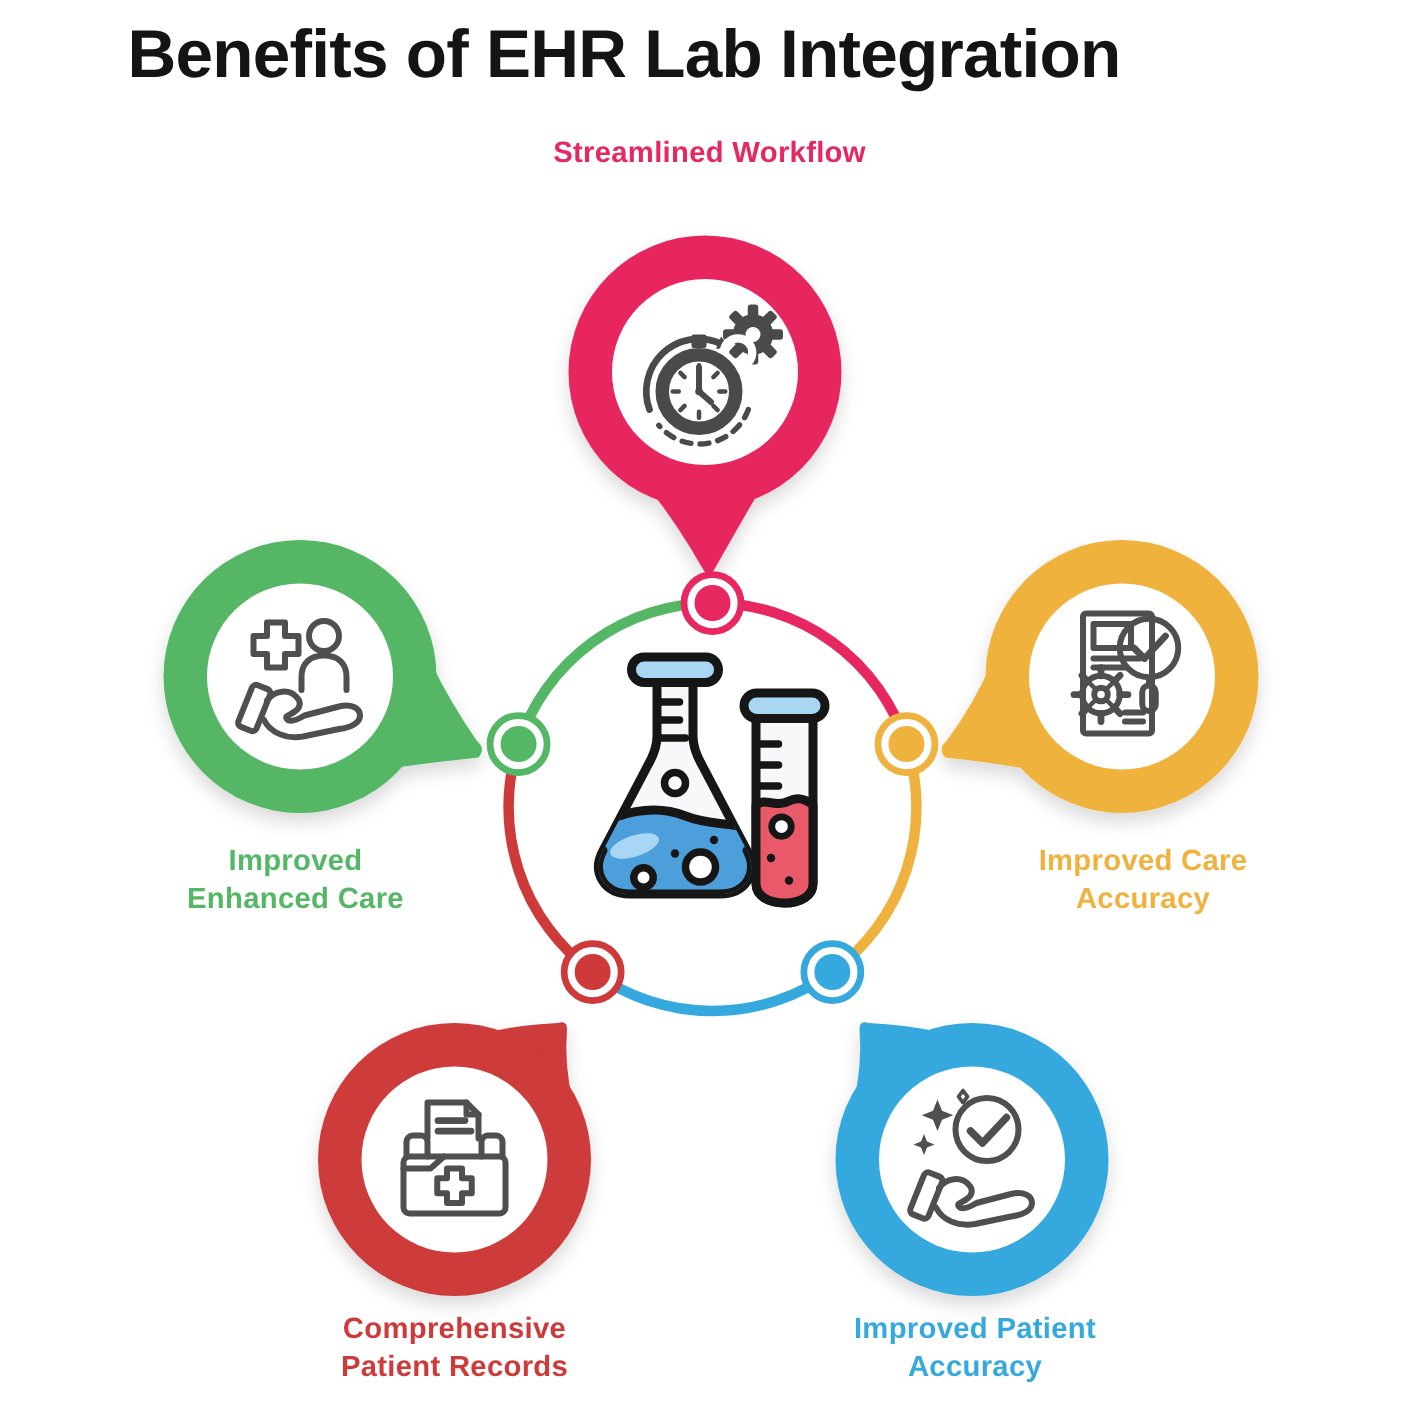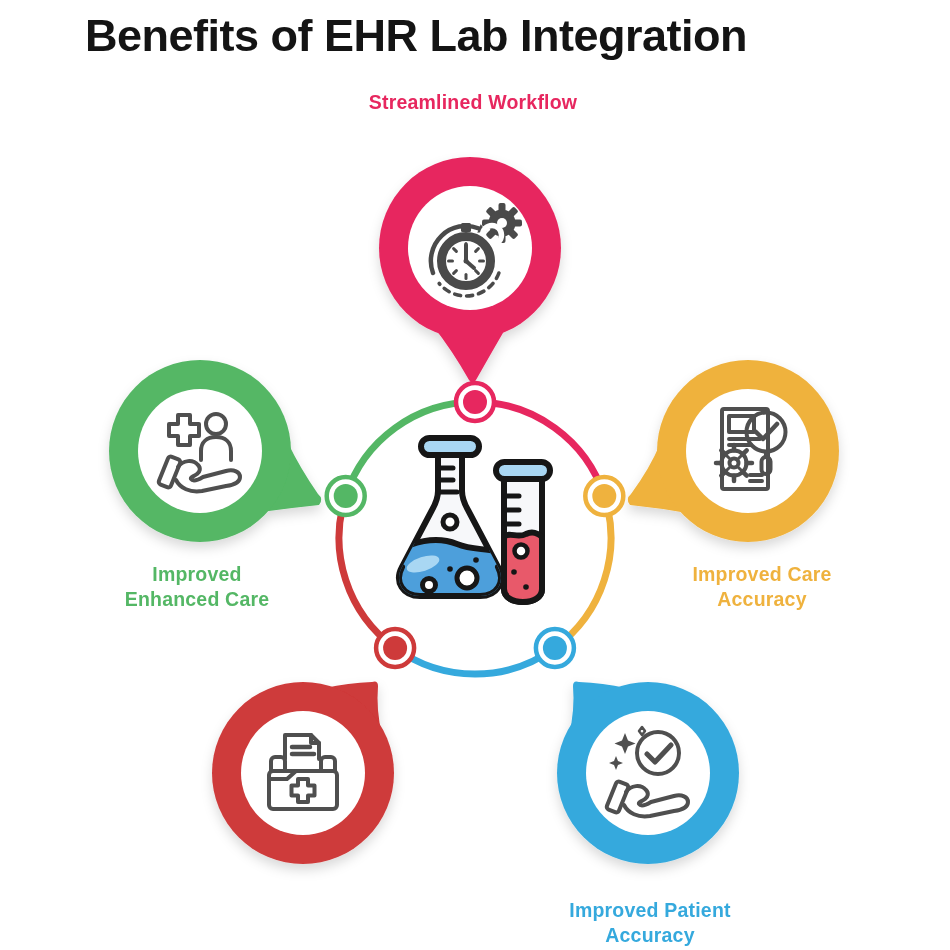--- a/index.html
+++ b/index.html
@@ -10,21 +10,21 @@
   }
   html,body{margin:0;padding:0;background:#fff;}
   .canvas{position:relative;width:950px;height:950px;background:var(--background);
     font-family:"Liberation Sans",sans-serif;overflow:hidden;}
   .title{position:absolute;top:10px;left:0;width:832px;text-align:center;
     font-size:45px;font-weight:bold;letter-spacing:-0.5px;color:var(--title_text);margin:0;}
   .label{position:absolute;width:280px;text-align:center;font-size:19.5px;
     font-weight:bold;line-height:25px;letter-spacing:0.2px;}
   .label span{display:block;}
   .text-pink{color:var(--pink);} .text-green{color:var(--green);} .text-yellow{color:var(--yellow);}
-  .text-red{color:var(--red);} .text-blue{color:var(--blue);margin-top:24px;}
+  .text-red{color:var(--red);} .text-blue{color:var(--blue);}
   .fill-pink{fill:var(--pink);} .fill-green{fill:var(--green);} .fill-yellow{fill:var(--yellow);}
   .fill-red{fill:var(--red);} .fill-blue{fill:var(--blue);}
   .stroke-pink{stroke:var(--pink);} .stroke-green{stroke:var(--green);} .stroke-yellow{stroke:var(--yellow);}
   .stroke-red{stroke:var(--red);} .stroke-blue{stroke:var(--blue);}
   svg#diagram{position:absolute;left:0;top:0;}
   .outline-icon{stroke:var(--icon_stroke);fill:none;stroke-width:4;stroke-linecap:round;stroke-linejoin:round;}
 </style>
 </head>
 <body>
 
@@ -248,20 +248,22 @@
     <span>Improved</span>
     <span>Enhanced Care</span>
   </div>
 
   <div class="label text-yellow" style="left:622px;top:562px">
     <span>Improved Care</span>
     <span>Accuracy</span>
   </div>
 
   <div class="label text-red" style="left:163px;top:874px">
+    <span>Comprehensive</span>
+    <span>Patient Records</span>
   </div>
 
   <div class="label text-blue" style="left:510px;top:874px">
     <span>Improved Patient</span>
     <span>Accuracy</span>
   </div>
 
 </div>
 
 </body></html>

